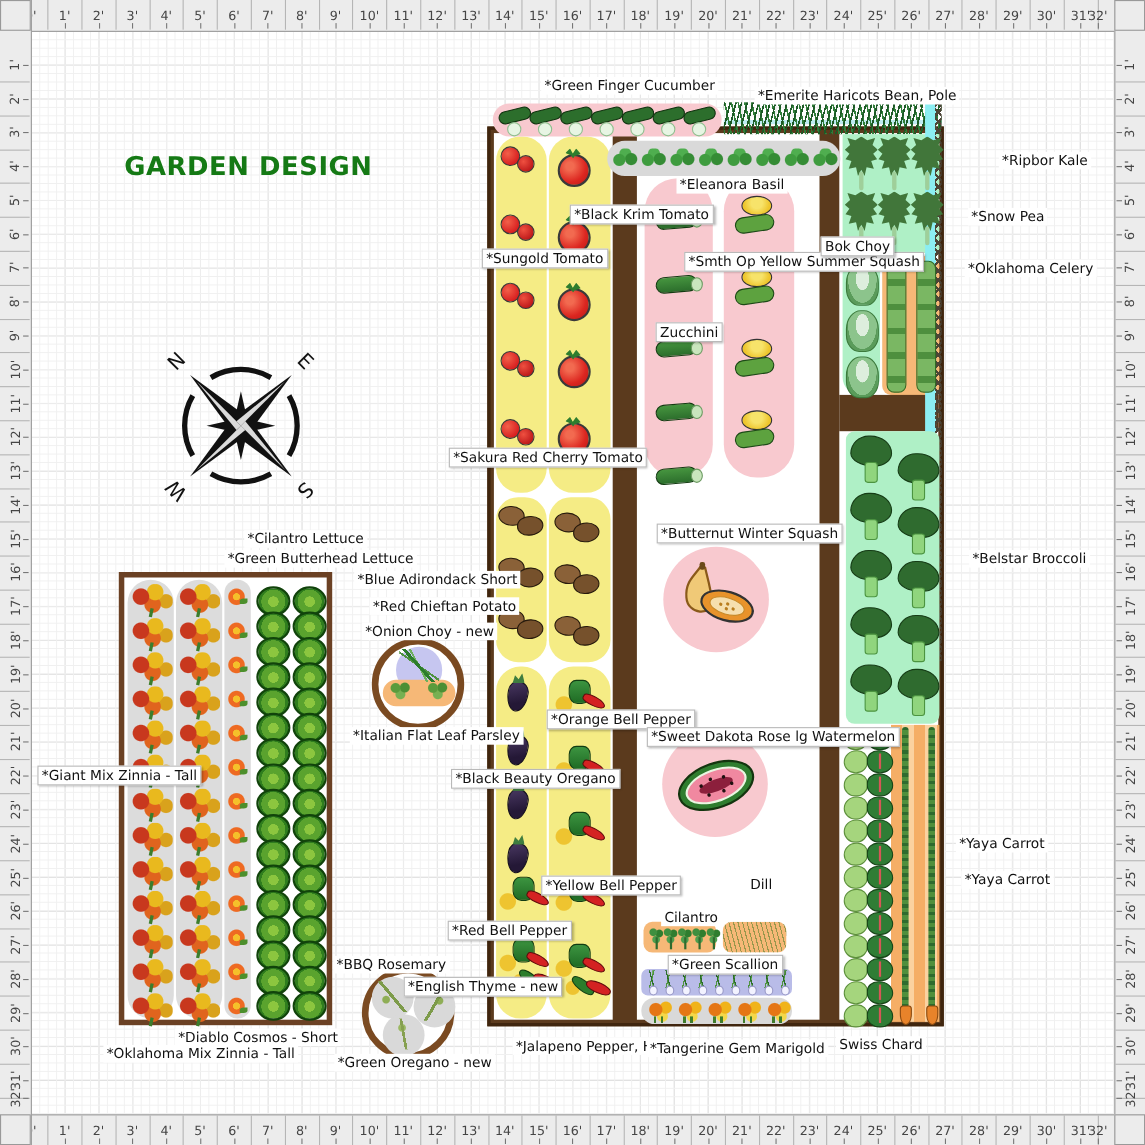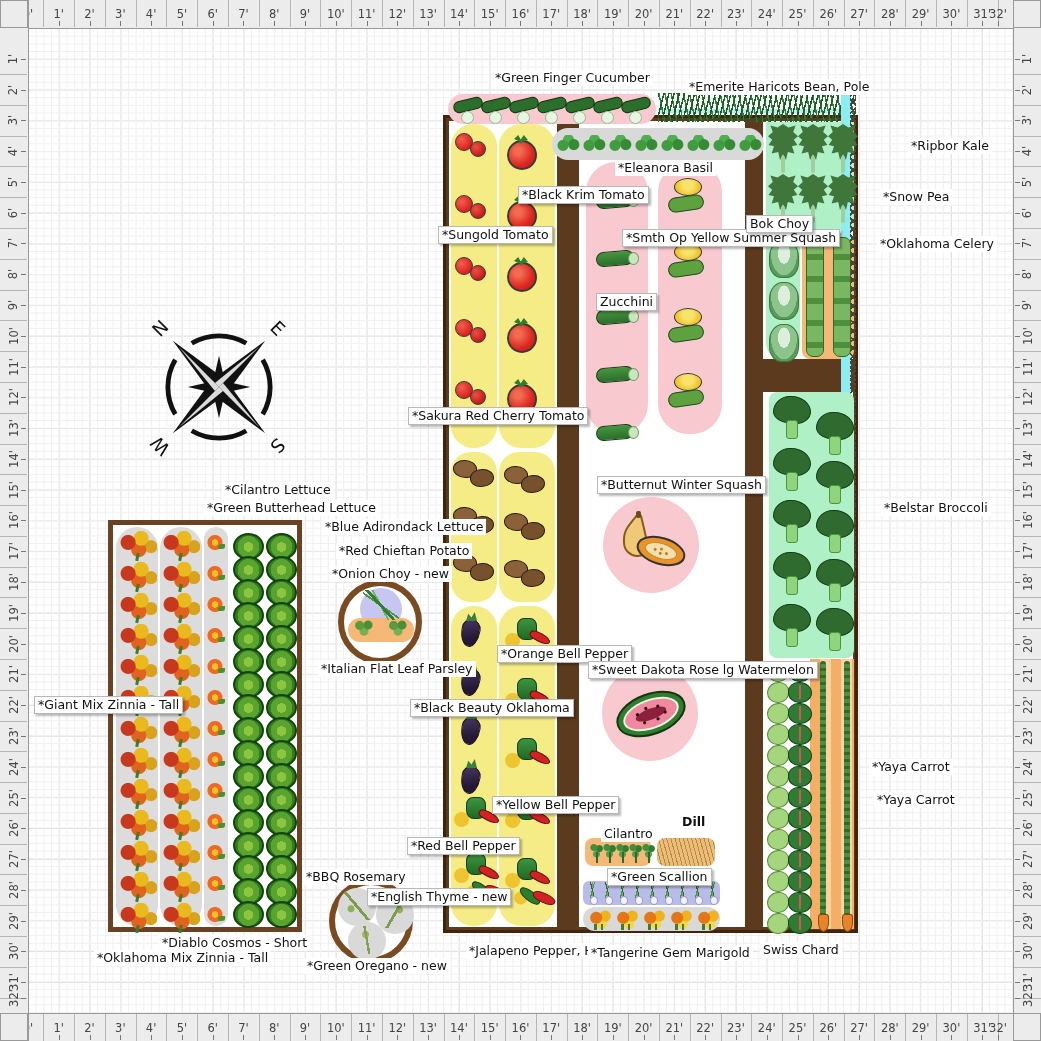--- a/index.html
+++ b/index.html
@@ -379,20 +379,21 @@
       <div class="rcell vcell" style="top: 982.61px; height: 30.781px;">
         <span>32'</span>
       </div>
     </div>
   <div class="corner" style="left:0;top:0"></div>
   <div class="corner" style="left:1013px;top:0"></div>
   <div class="corner" style="left:0;top:1013px"></div>
   <div class="corner" style="left:1013px;top:1013px"></div>
 
   <div id="title" style="color: rgb(21, 122, 21);">
+    <div>GARDEN DESIGN</div>
   </div>
 
   <svg id="compass" width="142" height="142" viewBox="0 0 100 100">
     <g fill="none" stroke="#111" stroke-width="3.4">
       <path d="M30.8 19.2 A38 38 0 0 1 69.2 19.2"></path>
       <path d="M30.8 19.2 A38 38 0 0 1 69.2 19.2" transform="rotate(90 50 50)"></path>
       <path d="M30.8 19.2 A38 38 0 0 1 69.2 19.2" transform="rotate(180 50 50)"></path>
       <path d="M30.8 19.2 A38 38 0 0 1 69.2 19.2" transform="rotate(270 50 50)"></path>
     </g>
     <g transform="rotate(-45 50 50)" fill="#111">
@@ -691,38 +692,38 @@
     <div class="lbl" style="left: 877px; top: 236px;">*Oklahoma Celery</div>
     <div class="lbl" style="left: 615px; top: 160px;">*Eleanora Basil</div>
     <div class="lbl box" style="left: 518px; top: 186px;">*Black Krim Tomato</div>
     <div class="lbl box" style="left: 438px; top: 226px;">*Sungold Tomato</div>
     <div class="lbl box" style="left: 622px; top: 229px;">*Smth Op Yellow Summer Squash</div>
     <div class="lbl box" style="left: 746px; top: 215px;">Bok Choy</div>
     <div class="lbl box" style="left: 596px; top: 293px;">Zucchini</div>
     <div class="lbl box" style="left: 408px; top: 407px;">*Sakura Red Cherry Tomato</div>
     <div class="lbl" style="left: 222px; top: 482px;">*Cilantro Lettuce</div>
     <div class="lbl" style="left: 204px; top: 500px;">*Green Butterhead Lettuce</div>
-    <div class="lbl" style="left: 322px; top: 519px;">*Blue Adirondack Lettuce</div>
+    <div class="lbl" style="left: 322px; top: 519px;">*Blue Adirondack Short</div>
     <div class="lbl" style="left: 336px; top: 543px;">*Red Chieftan Potato</div>
     <div class="lbl" style="left: 329px; top: 566px;">*Onion Choy - new</div>
     <div class="lbl" style="left: 318px; top: 661px;">*Italian Flat Leaf Parsley</div>
     <div class="lbl box" style="left: 597px; top: 476px;">*Butternut Winter Squash</div>
     <div class="lbl" style="left: 881px; top: 500px;">*Belstar Broccoli</div>
     <div class="lbl box" style="left: 34px; top: 696px;">*Giant Mix Zinnia - Tall</div>
     <div class="lbl box" style="left: 497px; top: 645px;">*Orange Bell Pepper</div>
-    <div class="lbl box" style="left: 410px; top: 699px;">*Black Beauty Oklahoma</div>
+    <div class="lbl box" style="left: 410px; top: 699px;">*Black Beauty Oregano</div>
     <div class="lbl box" style="left: 588px; top: 661px;">*Sweet Dakota Rose lg Watermelon</div>
     <div class="lbl box" style="left: 492px; top: 796px;">*Yellow Bell Pepper</div>
     <div class="lbl box" style="left: 407px; top: 837px;">*Red Bell Pepper</div>
     <div class="lbl" style="left: 869px; top: 759px;">*Yaya Carrot</div>
     <div class="lbl" style="left: 874px; top: 792px;">*Yaya Carrot</div>
     <div class="lbl" style="left: 303px; top: 869px;">*BBQ Rosemary</div>
     <div class="lbl box" style="left: 367px; top: 888px;">*English Thyme - new</div>
     <div class="lbl" style="left: 304px; top: 958px;">*Green Oregano - new</div>
     <div class="lbl" style="left: 159px; top: 935px;">*Diablo Cosmos - Short</div>
     <div class="lbl" style="left: 94px; top: 950px;">*Oklahoma Mix Zinnia - Tall</div>
     <div class="lbl" style="left: 466px; top: 943px;">*Jalapeno Pepper, Hot</div>
     <div class="lbl" style="left: 588px; top: 945px;">*Tangerine Gem Marigold</div>
     <div class="lbl" style="left: 760px; top: 942px;">Swiss Chard</div>
     <div class="lbl" style="left: 601px; top: 826px;">Cilantro</div>
-    <div class="lbl" style="left: 679px; top: 814px; font-weight: bold;">Dill</div>
+    <div class="lbl" style="left: 679px; top: 796px;">Dill</div>
     <div class="lbl box" style="left: 607px; top: 868px;">*Green Scallion</div>
   </div>
 
 </body></html>

